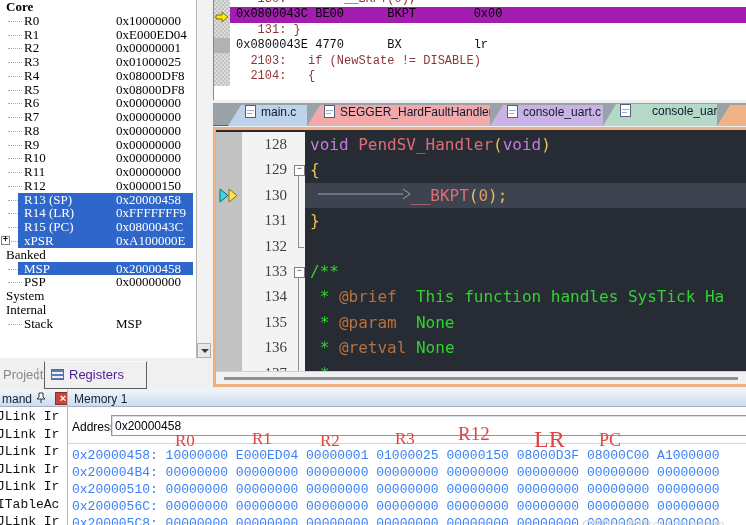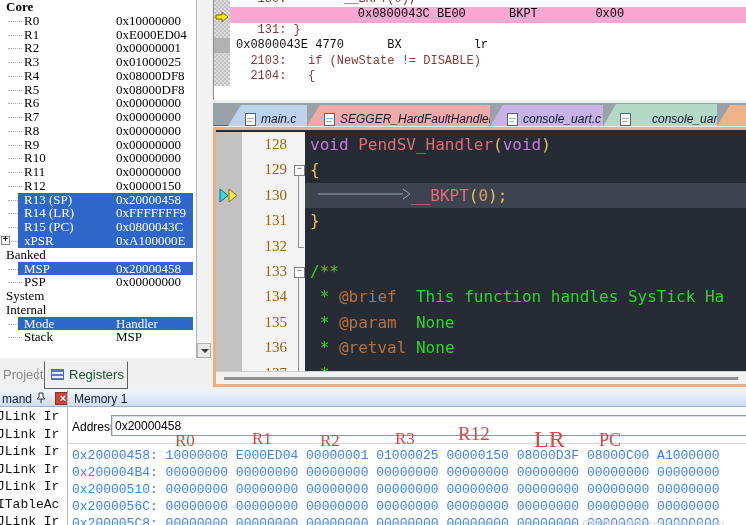--- a/index.html
+++ b/index.html
@@ -23,54 +23,54 @@
             font:bold 9px/7px "Liberation Mono",monospace;text-align:center;color:#000;z-index:3;}
 
   #reg-scroll{left:196px;top:0;width:15px;height:358px;background:#f2f2f2;border-left:1px solid #b4b4b4;}
   #reg-scroll .sb-btn{position:absolute;bottom:0;left:0;width:14px;height:15px;background:#e8e8e8;border:1px solid #b0b0b0;}
   .tri-down{position:absolute;left:3px;top:5px;width:0;height:0;border:4px solid transparent;border-top-color:#3a3a3a;}
 
   
   #panel-tabs{left:0;top:358px;width:212px;height:32px;background:#f0f0f0;font-size:13px;}
   #tab-project{position:absolute;left:3px;top:9px;color:#8a8a8a;}
   #tabs-sep{position:absolute;left:36px;top:7px;color:#aaa;}
-  #tab-registers{position:absolute;left:44px;top:3px;height:28px;padding:5px 3px 0 6px;background:#f0f0f0;
-                 border:1px solid #5f5f5f;border-top:1px solid #fafafa;color:#14532d;}
+  #tab-registers{position:absolute;left:44px;top:3px;height:28px;padding:5px 22px 0 6px;background:#f0f0f0;
+                 border:1px solid #5f5f5f;border-top:1px solid #fafafa;color:#4c1d95;}
   .reg-icon{display:inline-block;width:13px;height:11px;margin-right:5px;vertical-align:-1px;
             border:1px solid #4a6ea9;background:repeating-linear-gradient(to bottom,#5b7fb4 0 2px,#e8eef6 2px 4px);}
 
   
   #disasm{left:213px;top:0;width:533px;height:100px;background:#fff;border-left:1px solid #8a8a8a;overflow:hidden;}
   #disasm-gutter{position:absolute;left:0;top:0;width:16px;height:86px;background:#cfcfcf;
                  background-image:repeating-conic-gradient(#dbdbdb 0% 25%,#c3c3c3 0% 50%);background-size:4px 4px;}
   #disasm-graybox{position:absolute;left:0;top:38px;width:16px;height:15px;background:#b2b2b2;}
   #disasm-arrow{position:absolute;left:1px;top:9px;}
   #disasm-lines{position:absolute;left:16px;top:-8px;right:0;font:12px/15.4px "Liberation Mono",monospace;white-space:pre;}
   .dline{height:15.4px;padding-left:6px;}
   .dline.source,.dline.clipped{color:#8e3636;}
   .dline.code{color:#101010;}
-  .dline.current{background:#f9a8d4;color:#000;text-align:center;}
+  .dline.current{background:#a21caf;color:#000;}
 
   
   #ed-tabbar{left:213px;top:103px;width:533px;height:23px;background:#99a1a9;border-bottom:1px solid #5a6470;}
   .ed-tab{position:absolute;top:105px;height:21px;clip-path:polygon(13px 0,100% 0,100% 100%,0 100%);
-          display:flex;align-items:flex-end;gap:5px;padding-left:17px;font-size:12px;color:#101830;
-          filter:drop-shadow(-1px 0 0 rgba(60,70,90,.55));font-style:italic;}
+          display:flex;align-items:flex-start;gap:5px;padding-left:17px;font-size:12px;color:#101830;
+          filter:drop-shadow(-1px 0 0 rgba(60,70,90,.55));}
   .ed-tab.active{top:104px;height:22px;gap:21px;}
   .doc-icon{display:inline-block;width:11px;height:13px;background:#fff;border:1px solid #51617f;flex:none;
             background-image:linear-gradient(#9eb0c8 1px,transparent 1px),linear-gradient(#9eb0c8 1px,transparent 1px);
             background-size:7px 3px,5px 3px;background-position:1px 4px,1px 7px;background-repeat:no-repeat;}
   .tab-label{white-space:nowrap;}
 
   #ed-content{left:213px;top:127px;width:535px;height:260px;border:3px solid #edaf82;border-right:none;background:#272b34;}
   #ed-rows{position:absolute;left:0;top:0;right:0;height:241px;overflow:hidden;padding-top:2px;}
   .ed-row{display:flex;height:25.4px;}
   .cell-margin{width:26px;background:#c2c2c2;flex:none;position:relative;}
   .cell-num{width:52px;background:#f3f3f3;flex:none;font-family:"Liberation Serif",serif;font-size:15px;
-            color:#a16207;text-align:right;padding-right:7px;line-height:25.4px;}
+            color:#404040;text-align:right;padding-right:7px;line-height:25.4px;}
   .cell-fold{width:11px;background:#f3f3f3;flex:none;position:relative;}
   .cell-code{flex:1;font-family:"DejaVu Sans Mono",monospace;font-size:16px;line-height:25.4px;
              white-space:pre;color:#d8d8d8;padding-left:5px;overflow:hidden;}
   .ed-row.current .cell-code{background:#3d4450;}
   .tk-kw{color:#c77ae0;} .tk-fn{color:#e06c75;} .tk-par{color:#e6c158;} .tk-num{color:#d99a5f;}
   .tk-cmt{color:#2fd42f;} .tk-tag{color:#b5713f;margin-top:48px;} .tk-pl{color:#cfd2d8;}
   .cur-arrows{position:absolute;left:2px;top:5px;}
   
   .cell-fold.g-box::before{content:"\2212";position:absolute;left:0px;top:8px;width:9px;height:9px;border:1px solid #808080;
             background:#fff;font:9px/7px "Liberation Mono",monospace;text-align:center;color:#333;}
@@ -204,24 +204,20 @@
         <div class="reg-row item">
           <span class="reg-label">PSP</span>
           <span class="reg-value">0x00000000</span>
         </div>
         <div class="reg-row group">
           <span class="reg-label">System</span>
         </div>
         <div class="reg-row group">
           <span class="reg-label">Internal</span>
         </div>
-        <div class="reg-row item sel">
-          <span class="reg-label">Mode</span>
-          <span class="reg-value">Handler</span>
-        </div>
         <div class="reg-row item">
           <span class="reg-label">Stack</span>
           <span class="reg-value">MSP</span>
         </div>
       </div>
   </div>
   <div class="abs" id="reg-scroll">
     <div class="sb-btn">
         <span class="tri-down"></span>
       </div>

